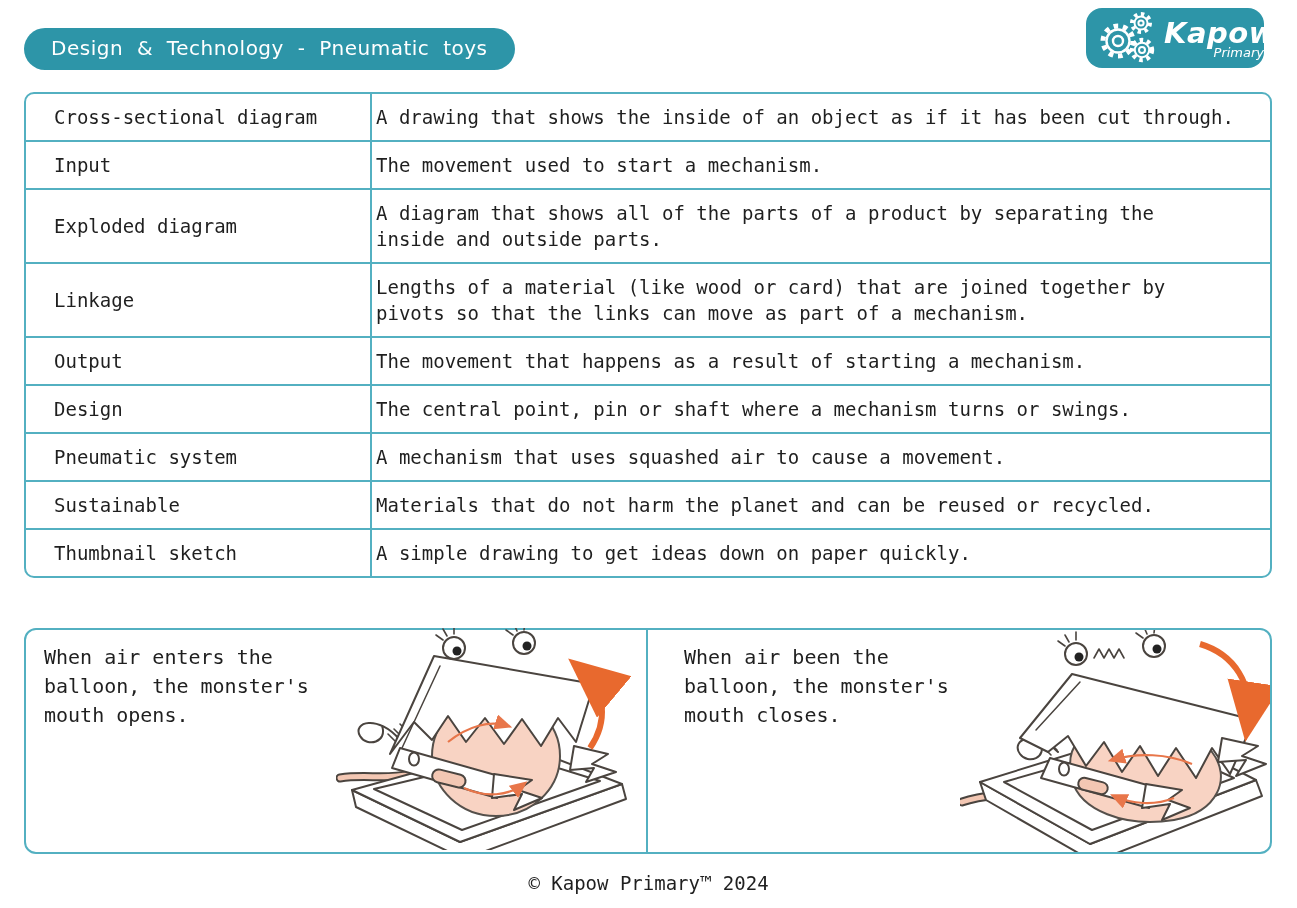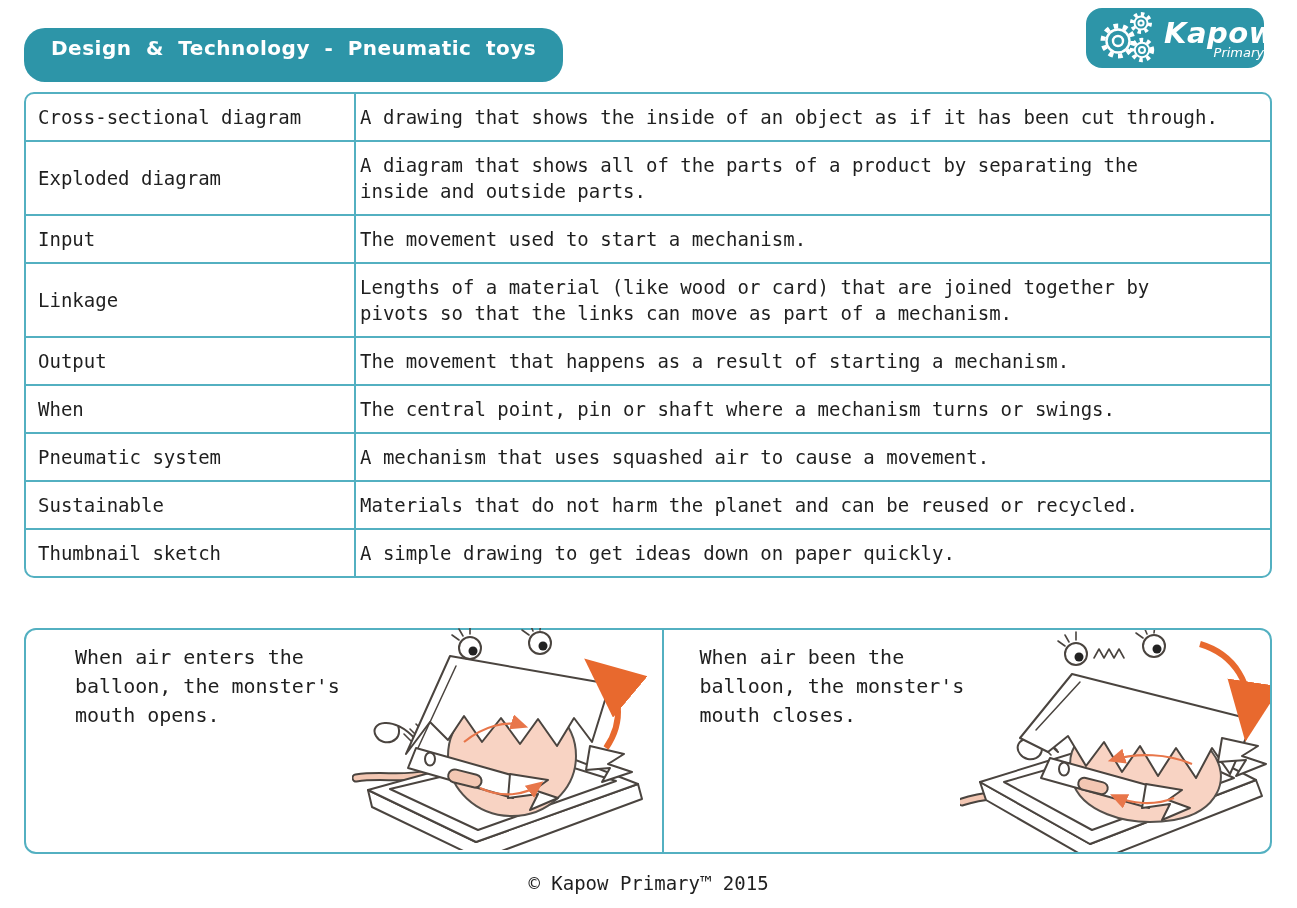--- a/index.html
+++ b/index.html
@@ -2,23 +2,23 @@
 <html><head>
 <meta charset="utf-8">
 <style>
   html,body{margin:0;padding:0;background:#ffffff;}
   .sheet{
     position:relative;width:1297px;height:908px;background:#fff;
     font-family:"DejaVu Sans Mono", monospace;color:#1f1f1f;overflow:hidden;
   }
   
   .title-pill{
-    position:absolute;left:24px;top:28px;height:54px;line-height:41px;
+    position:absolute;left:24px;top:28px;height:42px;line-height:41px;
     background:#2d95a8;color:#fff;border-radius:21px;padding:0 27px;
-    font-family:"DejaVu Sans", sans-serif;font-weight:bold;font-size:20px;
+    font-family:"DejaVu Sans", sans-serif;font-weight:normal;font-size:20px;
     letter-spacing:.5px;word-spacing:7px;
   }
   .logo{
     position:absolute;right:33px;top:8px;width:178px;height:60px;
     background:#2d95a8;border-radius:16px;display:flex;align-items:center;
     padding:0 10px;box-sizing:border-box;gap:6px;
   }
   .logo-gears{flex:0 0 auto;}
   .logo-text{display:flex;flex-direction:column;align-items:flex-end;line-height:1;margin-top:2px;}
   .logo-brand{
@@ -34,26 +34,26 @@
   .table-box{
     position:absolute;left:24px;top:92px;width:1248px;box-sizing:border-box;
     border:2px solid #53b0c1;border-radius:10px;overflow:hidden;background:#fff;
   }
   table.glossary{border-collapse:collapse;width:100%;}
   .glossary td{
     border-top:2px solid #53b0c1;font-size:19px;line-height:26px;
     padding:10px 16px;vertical-align:middle;
   }
   .glossary tr:first-child td{border-top:none;}
-  .glossary td.term{width:300px;border-right:2px solid #53b0c1;padding-left:12px;}
+  .glossary td.term{width:300px;border-right:2px solid #53b0c1;padding-left:28px;}
   .glossary td.def{white-space:pre-line;padding-left:4px;}
   
   .panel-box{
     position:absolute;left:24px;top:628px;width:1248px;height:226px;box-sizing:border-box;
-    border:2px solid #53b0c1;border-radius:12px;display:flex;background:#fff;padding-left:31px;
+    border:2px solid #53b0c1;border-radius:12px;display:flex;background:#fff;
   }
   .panel{position:relative;width:50%;height:100%;}
   .panel.left{border-right:2px solid #53b0c1;box-sizing:border-box;}
   .caption{
     position:absolute;top:13px;font-size:20px;line-height:29px;white-space:pre-line;
   }
   .panel.left .caption{left:18px;}
   .panel.right .caption{left:36px;}
   .illu-left{position:absolute;right:10px;bottom:2px;}
   .illu-right{position:absolute;right:0;bottom:0;}
@@ -91,39 +91,39 @@
   </div>
 
   <div class="table-box">
     <table class="glossary">
       <tbody>
         <tr>
           <td class="term">Cross-sectional diagram</td>
           <td class="def">A drawing that shows the inside of an object as if it has been cut through.</td>
         </tr>
         <tr>
+          <td class="term">Input</td>
+          <td class="def">The movement used to start a mechanism.</td>
+        </tr>
+        <tr>
           <td class="term">Exploded diagram</td>
           <td class="def">A diagram that shows all of the parts of a product by separating the
 inside and outside parts.</td>
         </tr>
         <tr>
-          <td class="term">Input</td>
-          <td class="def">The movement used to start a mechanism.</td>
-        </tr>
-        <tr>
           <td class="term">Linkage</td>
           <td class="def">Lengths of a material (like wood or card) that are joined together by
 pivots so that the links can move as part of a mechanism.</td>
         </tr>
         <tr>
           <td class="term">Output</td>
           <td class="def">The movement that happens as a result of starting a mechanism.</td>
         </tr>
         <tr>
-          <td class="term">When</td>
+          <td class="term">Design</td>
           <td class="def">The central point, pin or shaft where a mechanism turns or swings.</td>
         </tr>
         <tr>
           <td class="term">Pneumatic system</td>
           <td class="def">A mechanism that uses squashed air to cause a movement.</td>
         </tr>
         <tr>
           <td class="term">Sustainable</td>
           <td class="def">Materials that do not harm the planet and can be reused or recycled.</td>
         </tr>
@@ -217,15 +217,15 @@
           <path d="M186,154 L222,160 L208,170 L230,178 L202,190 L210,174 L182,178 Z"></path>
         </g>
         <path d="M232,134 C208,124 178,122 152,130" stroke="#e8764a" stroke-width="2.2" fill="none" marker-end="url(#ahR)"></path>
         <path d="M214,168 C194,176 172,174 154,166" stroke="#e8764a" stroke-width="2.2" fill="none" marker-end="url(#ahR)"></path>
         <path d="M240,14 C274,24 294,54 288,94" stroke="#e8692e" stroke-width="6" fill="none" marker-end="url(#bigR)"></path>
       </svg>
     </div>
 
   </div>
 
-  <div class="footer">© Kapow Primary™ 2015</div>
+  <div class="footer">© Kapow Primary™ 2024</div>
 
 </div>
 
 </body></html>

